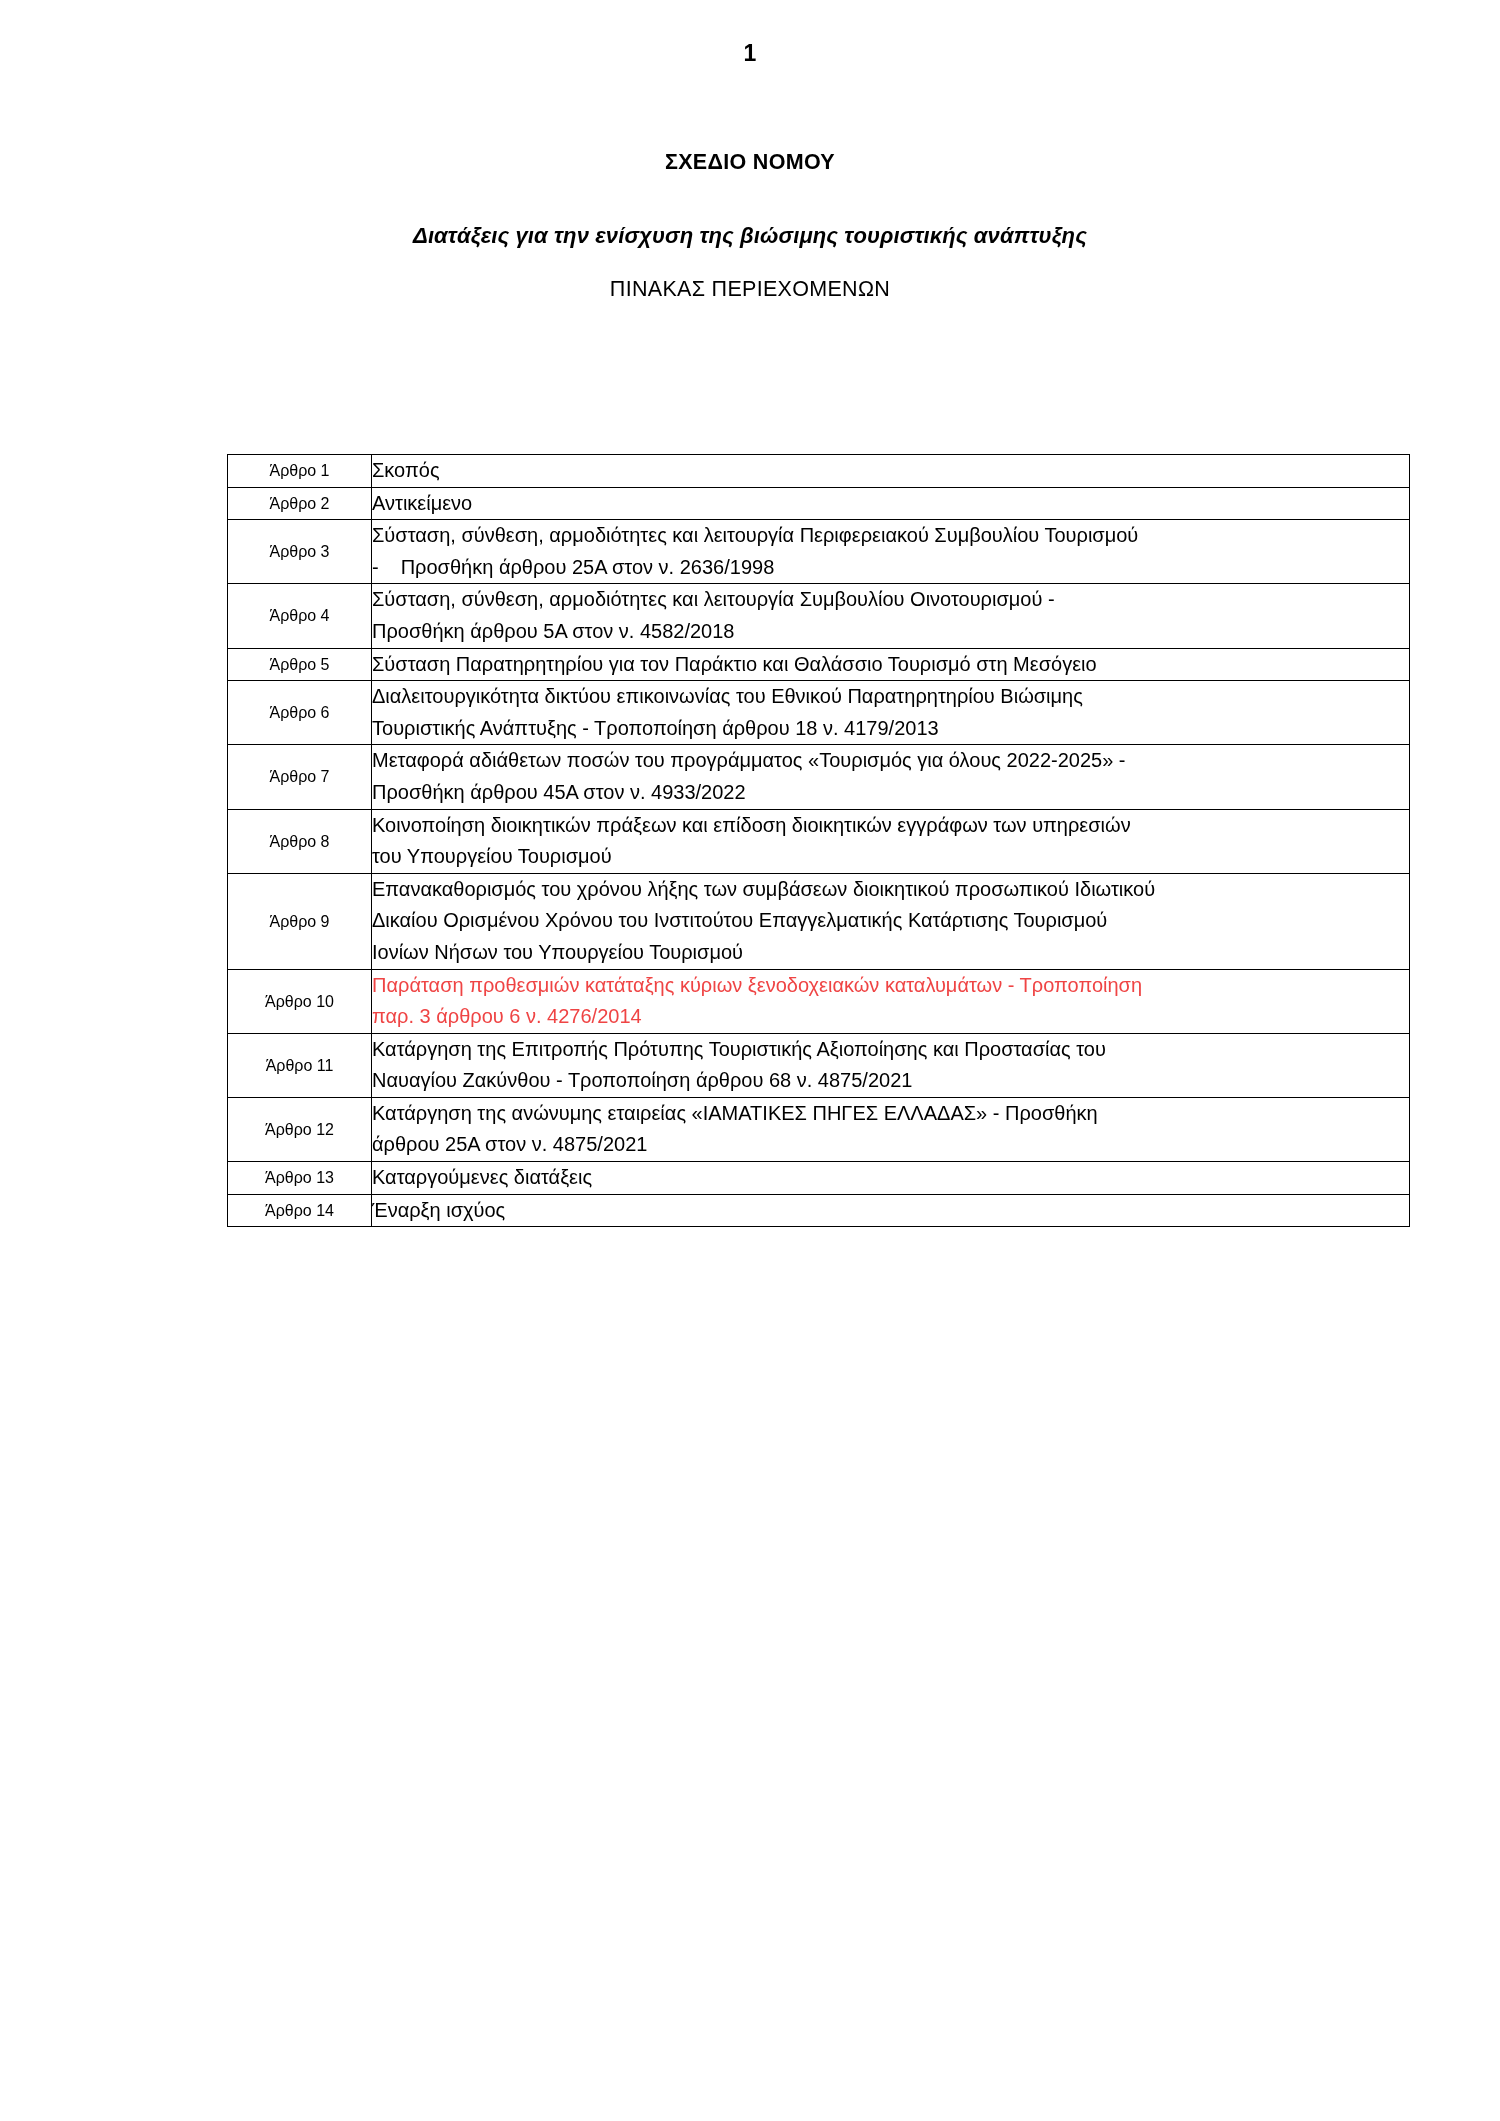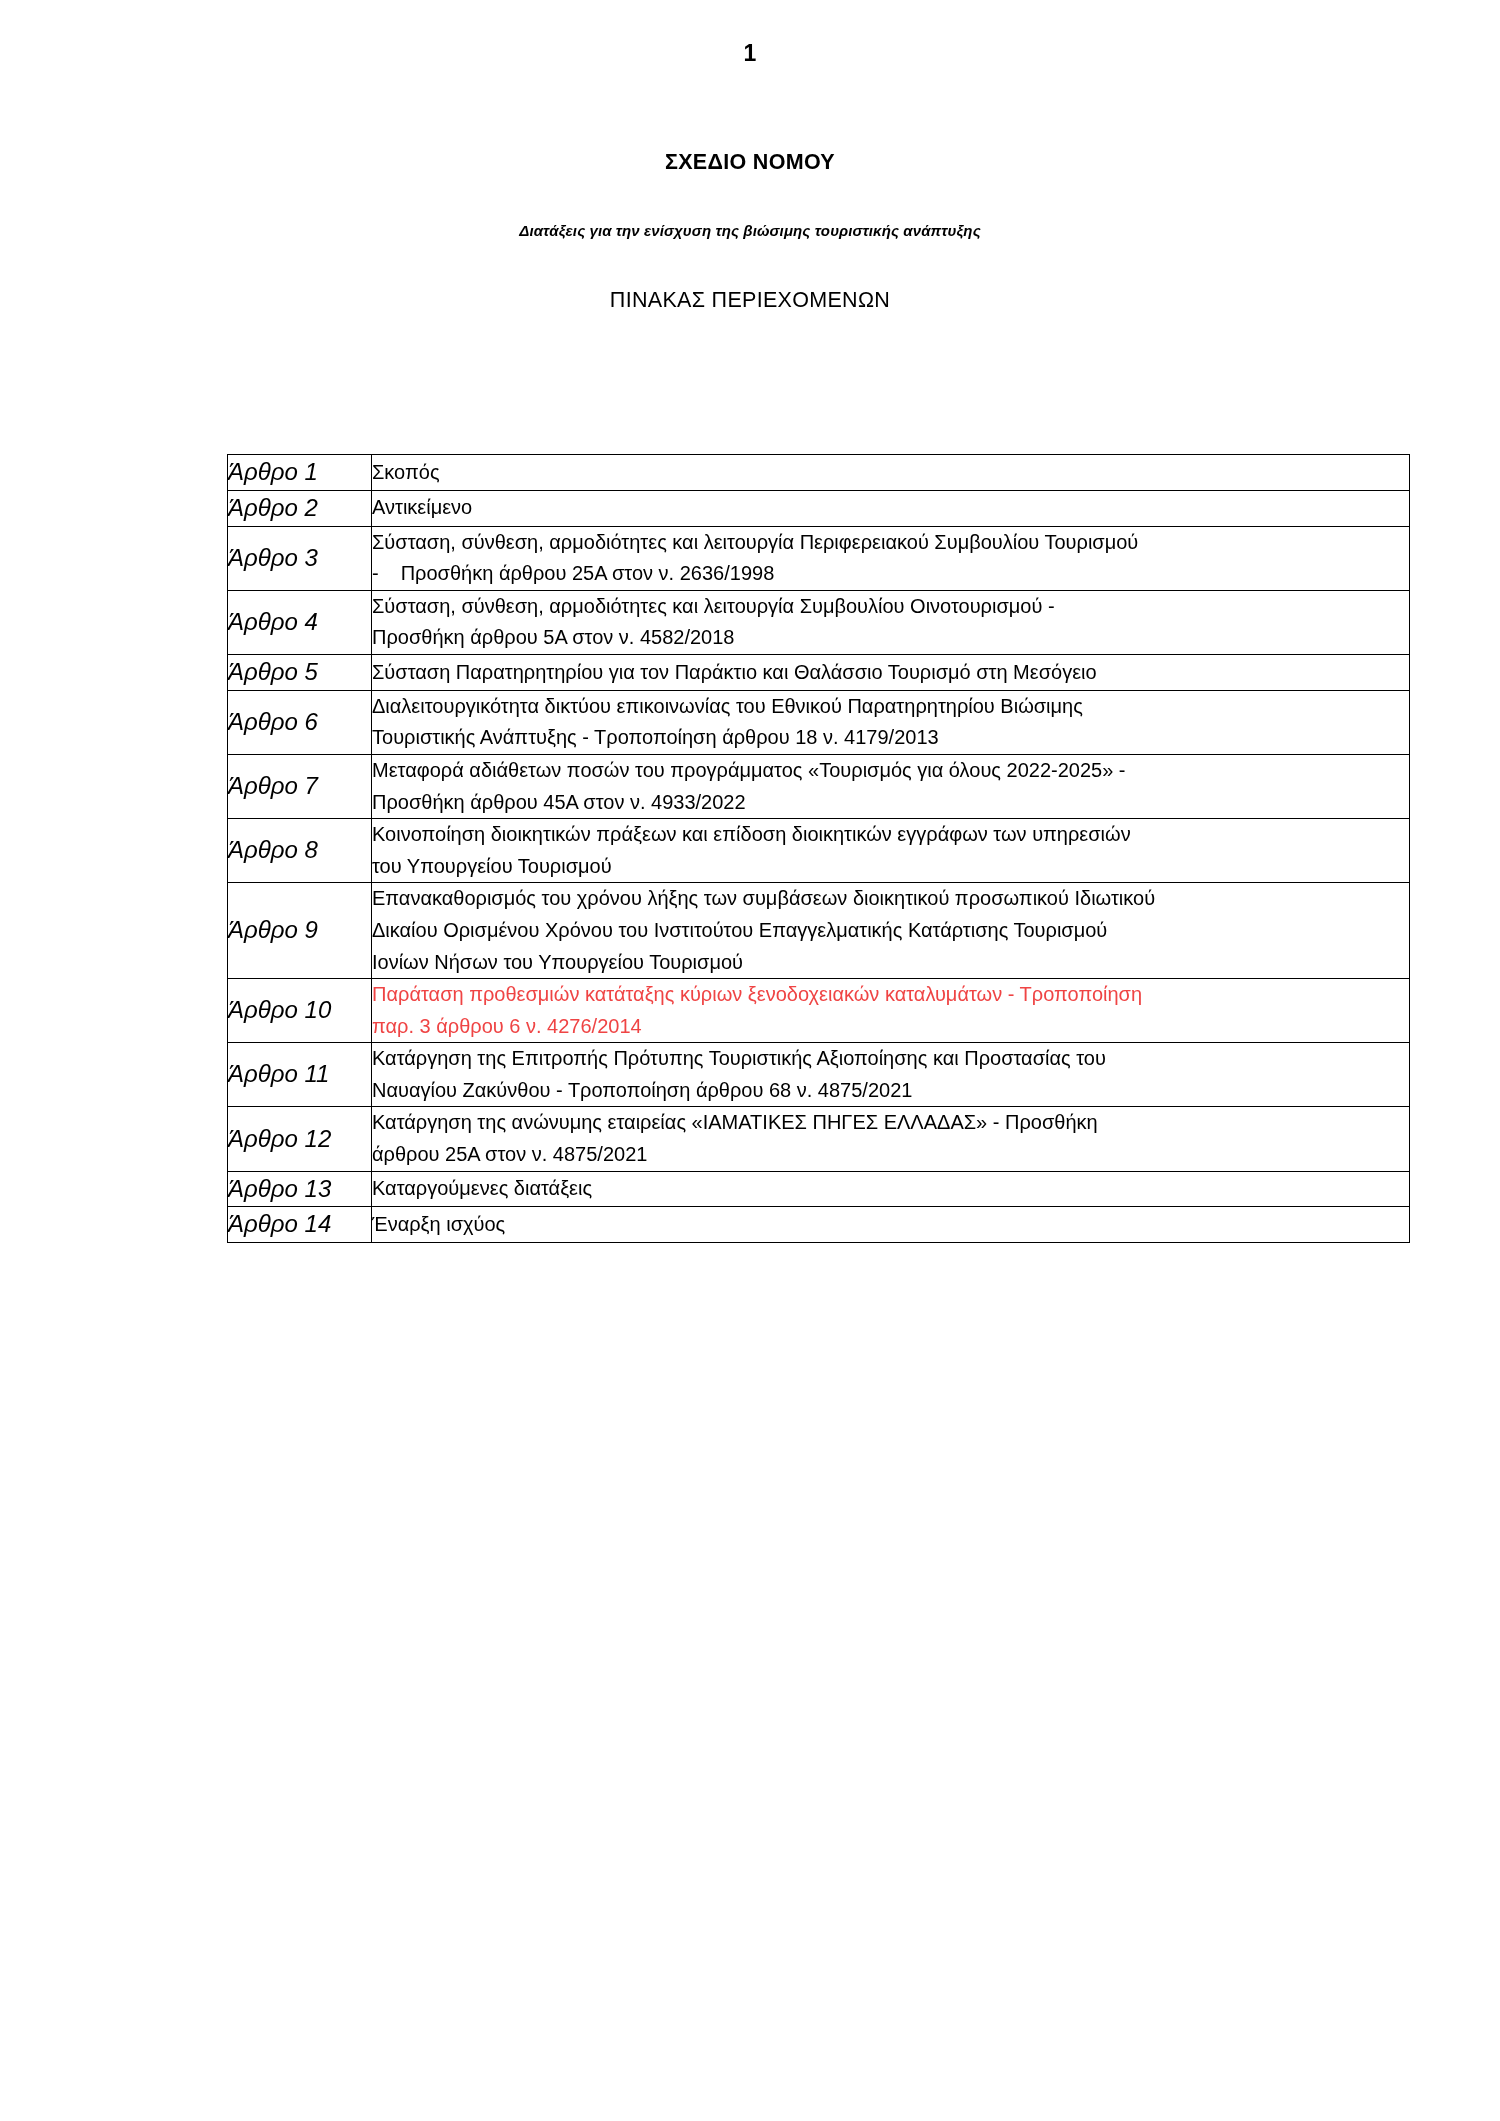--- a/index.html
+++ b/index.html
@@ -49,26 +49,26 @@
 
   .doc-title {
     font-size: 21.5px;
     font-weight: bold;
     line-height: 1.35;
     letter-spacing: 0.3px;
     margin: 0 0 44px 0;
   }
 
   .doc-subtitle {
-    font-size: 15px;
+    font-size: 22px;
     font-weight: bold;
     font-style: italic;
     line-height: 1.35;
     letter-spacing: 0.1px;
-    margin: 0 0 45px 0;
+    margin: 0 0 24px 0;
   }
 
   .toc-heading {
     font-size: 21.5px;
     font-weight: normal;
     line-height: 1.35;
     letter-spacing: 0.3px;
     margin: 16px;
   }
 
@@ -88,25 +88,24 @@
 
   table.toc td {
     border: 1.6px solid #000000;
     vertical-align: middle;
     padding: 0;
   }
 
   td.art-cell {
     width: 143px;
     padding: 14px 0 14px 22px;
-    font-size: 24px;
+    font-size: 16px;
     line-height: 1.45;
     white-space: nowrap;
-    text-align: left;
-    font-style: italic;
+    text-align: center;
   }
 
   td.desc-cell {
     width: 1037px;
     padding: 14px 26px 14px 26px;
     font-size: 20px;
     line-height: 1.58;
     text-align: left;
   }
 

